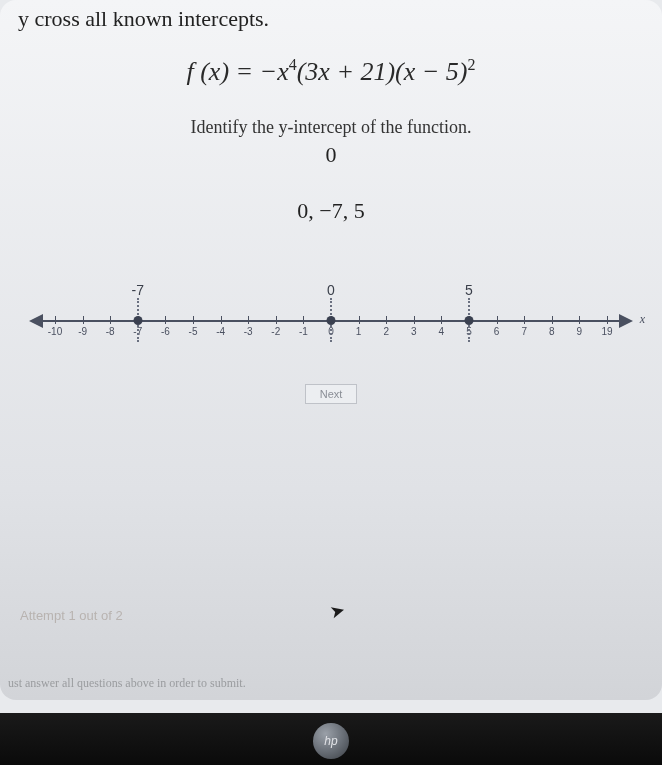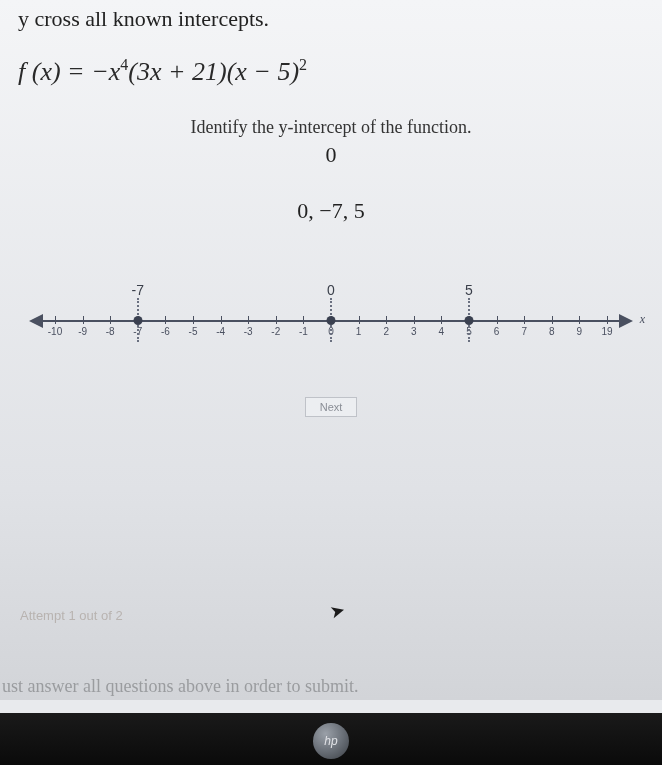--- a/index.html
+++ b/index.html
@@ -10,29 +10,30 @@
     font-family: Georgia, 'Times New Roman', serif;
     color: #2a2a2a;
     overflow: hidden;
     position: relative;
   }
   .page {
     padding: 0 18px;
     width: 100%;
     height: 700px;
     background: linear-gradient(180deg, #f4f5f7 0%, #e0e2e6 70%, #d2d4d8 100%);
+    border-radius: 16px;
   }
   .top-text {
     font-size: 22px;
     color: #222;
     padding-top: 6px;
     padding-bottom: 24px;
   }
   .equation {
-    text-align: left;
+    text-align: center;
     font-size: 26px;
     font-style: italic;
     font-family: 'Times New Roman', serif;
     padding-bottom: 30px;
   }
   .sup { font-size: 16px; vertical-align: super; font-style: normal; }
   .prompt {
     text-align: center;
     font-size: 18px;
     color: #333;
@@ -120,21 +121,21 @@
     color: #4a5060;
   }
   .region {
     position: absolute;
     top: 30px;
     height: 40px;
     background: transparent;
   }
   .next-btn {
     display: block;
-    margin: 33px auto 0;
+    margin: 20px auto 0;
     padding: 3px 14px;
     font-size: 11px;
     color: #8a8e96;
     background: #eceef1;
     border: 1px solid #bfc2c8;
     font-family: Arial, sans-serif;
     cursor: pointer;
   }
   .cursor-arrow {
     position: absolute;
@@ -149,23 +150,23 @@
     left: 20px;
     top: 608px;
     font-size: 13px;
     color: #b8b3b0;
     font-family: Arial, sans-serif;
   }
   .submit-text {
     position: absolute;
     left: 0;
     top: 676px;
-    font-size: 18px;
+    font-size: 12px;
     color: #9a9c9f;
-    padding-left: 2px;
+    padding-left: 8px;
     font-family: Georgia, serif;
   }
   .bottom-bar {
     position: absolute;
     bottom: 0;
     left: 0;
     right: 0;
     height: 52px;
     background: linear-gradient(180deg, #1a1a1a 0%, #0a0a0a 100%);
   }

